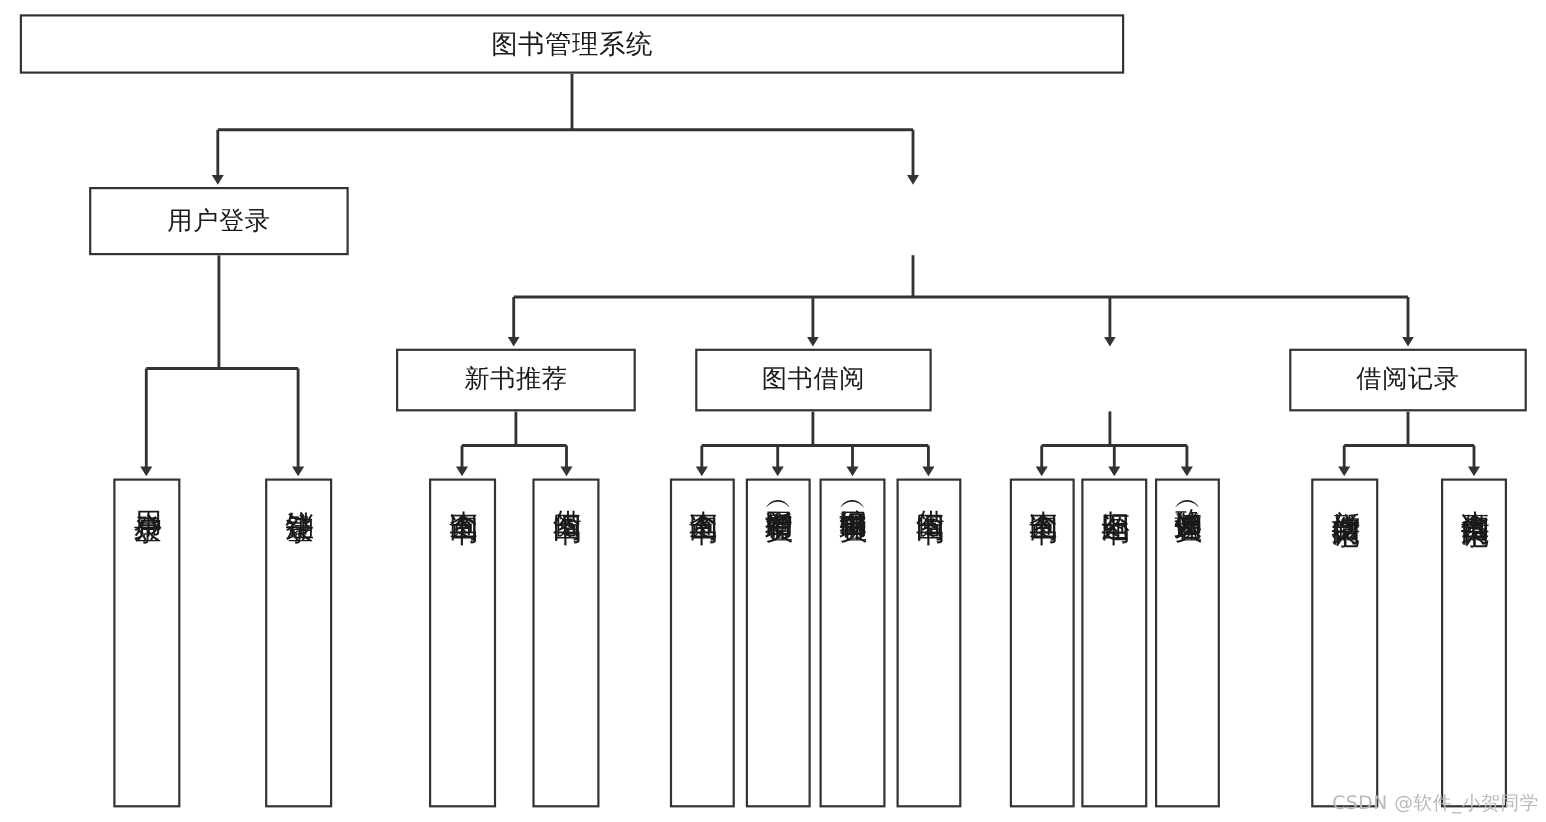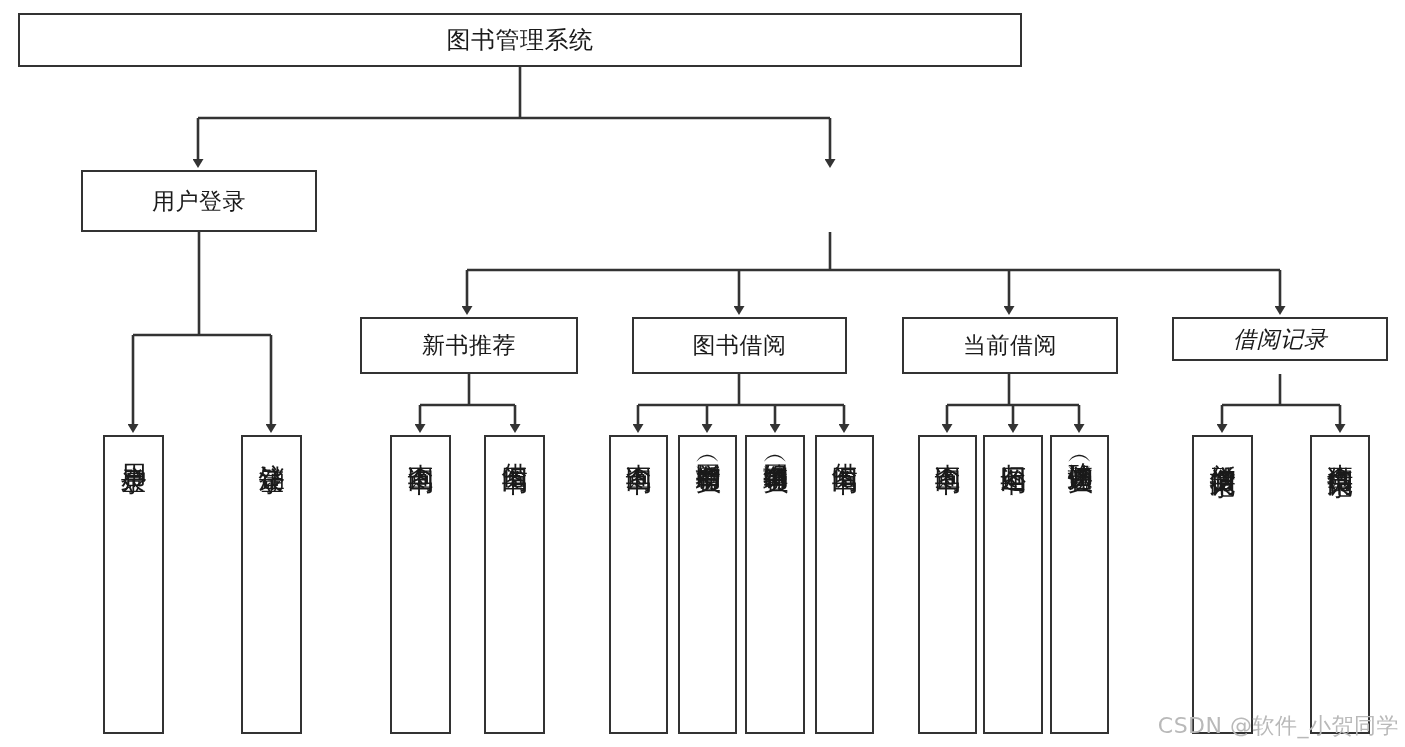--- a/index.html
+++ b/index.html
@@ -62,21 +62,21 @@
     white-space: nowrap;
   }
   .node.vert.tall-text .node-label {
     font-size: 25px;
     letter-spacing: 1px;
   }
   .watermark {
     position: absolute;
     right: 6px;
     bottom: 6px;
-    font-size: 22px;
+    font-size: 17px;
     color: #b9b9b9;
     letter-spacing: 0.5px;
     white-space: nowrap;
     font-family: "DejaVu Sans", "Liberation Sans", sans-serif;
   }
 </style>
 </head>
 <body>
 
 <div id="canvas">
@@ -153,25 +153,22 @@
 
 
   <div class="node horiz" style="left:632px; top:317px; width:215px; height:57px;">
     <span class="node-label">图书借阅</span>
   </div>
 
   <div class="node horiz" style="left:360px; top:317px; width:218px; height:57px;">
     <span class="node-label">新书推荐</span>
   </div>
 
-  <div class="node horiz" style="left:902px; top:317px; width:216px; height:57px;">
-    <span class="node-label">当前借阅</span>
-  </div>
-
-  <div class="node horiz" style="left:1172px; top:317px; width:216px; height:44px;font-style:italic;">
+
+  <div class="node horiz" style="left:1172px; top:317px; width:216px; height:57px;">
     <span class="node-label">借阅记录</span>
   </div>
 
   <div class="node vert" style="left:103px; top:435px; width:61px; height:299px;">
     <span class="node-label">用户登录</span>
   </div>
 
   <div class="node vert" style="left:241px; top:435px; width:61px; height:299px;">
     <span class="node-label">注销登录</span>
   </div>

